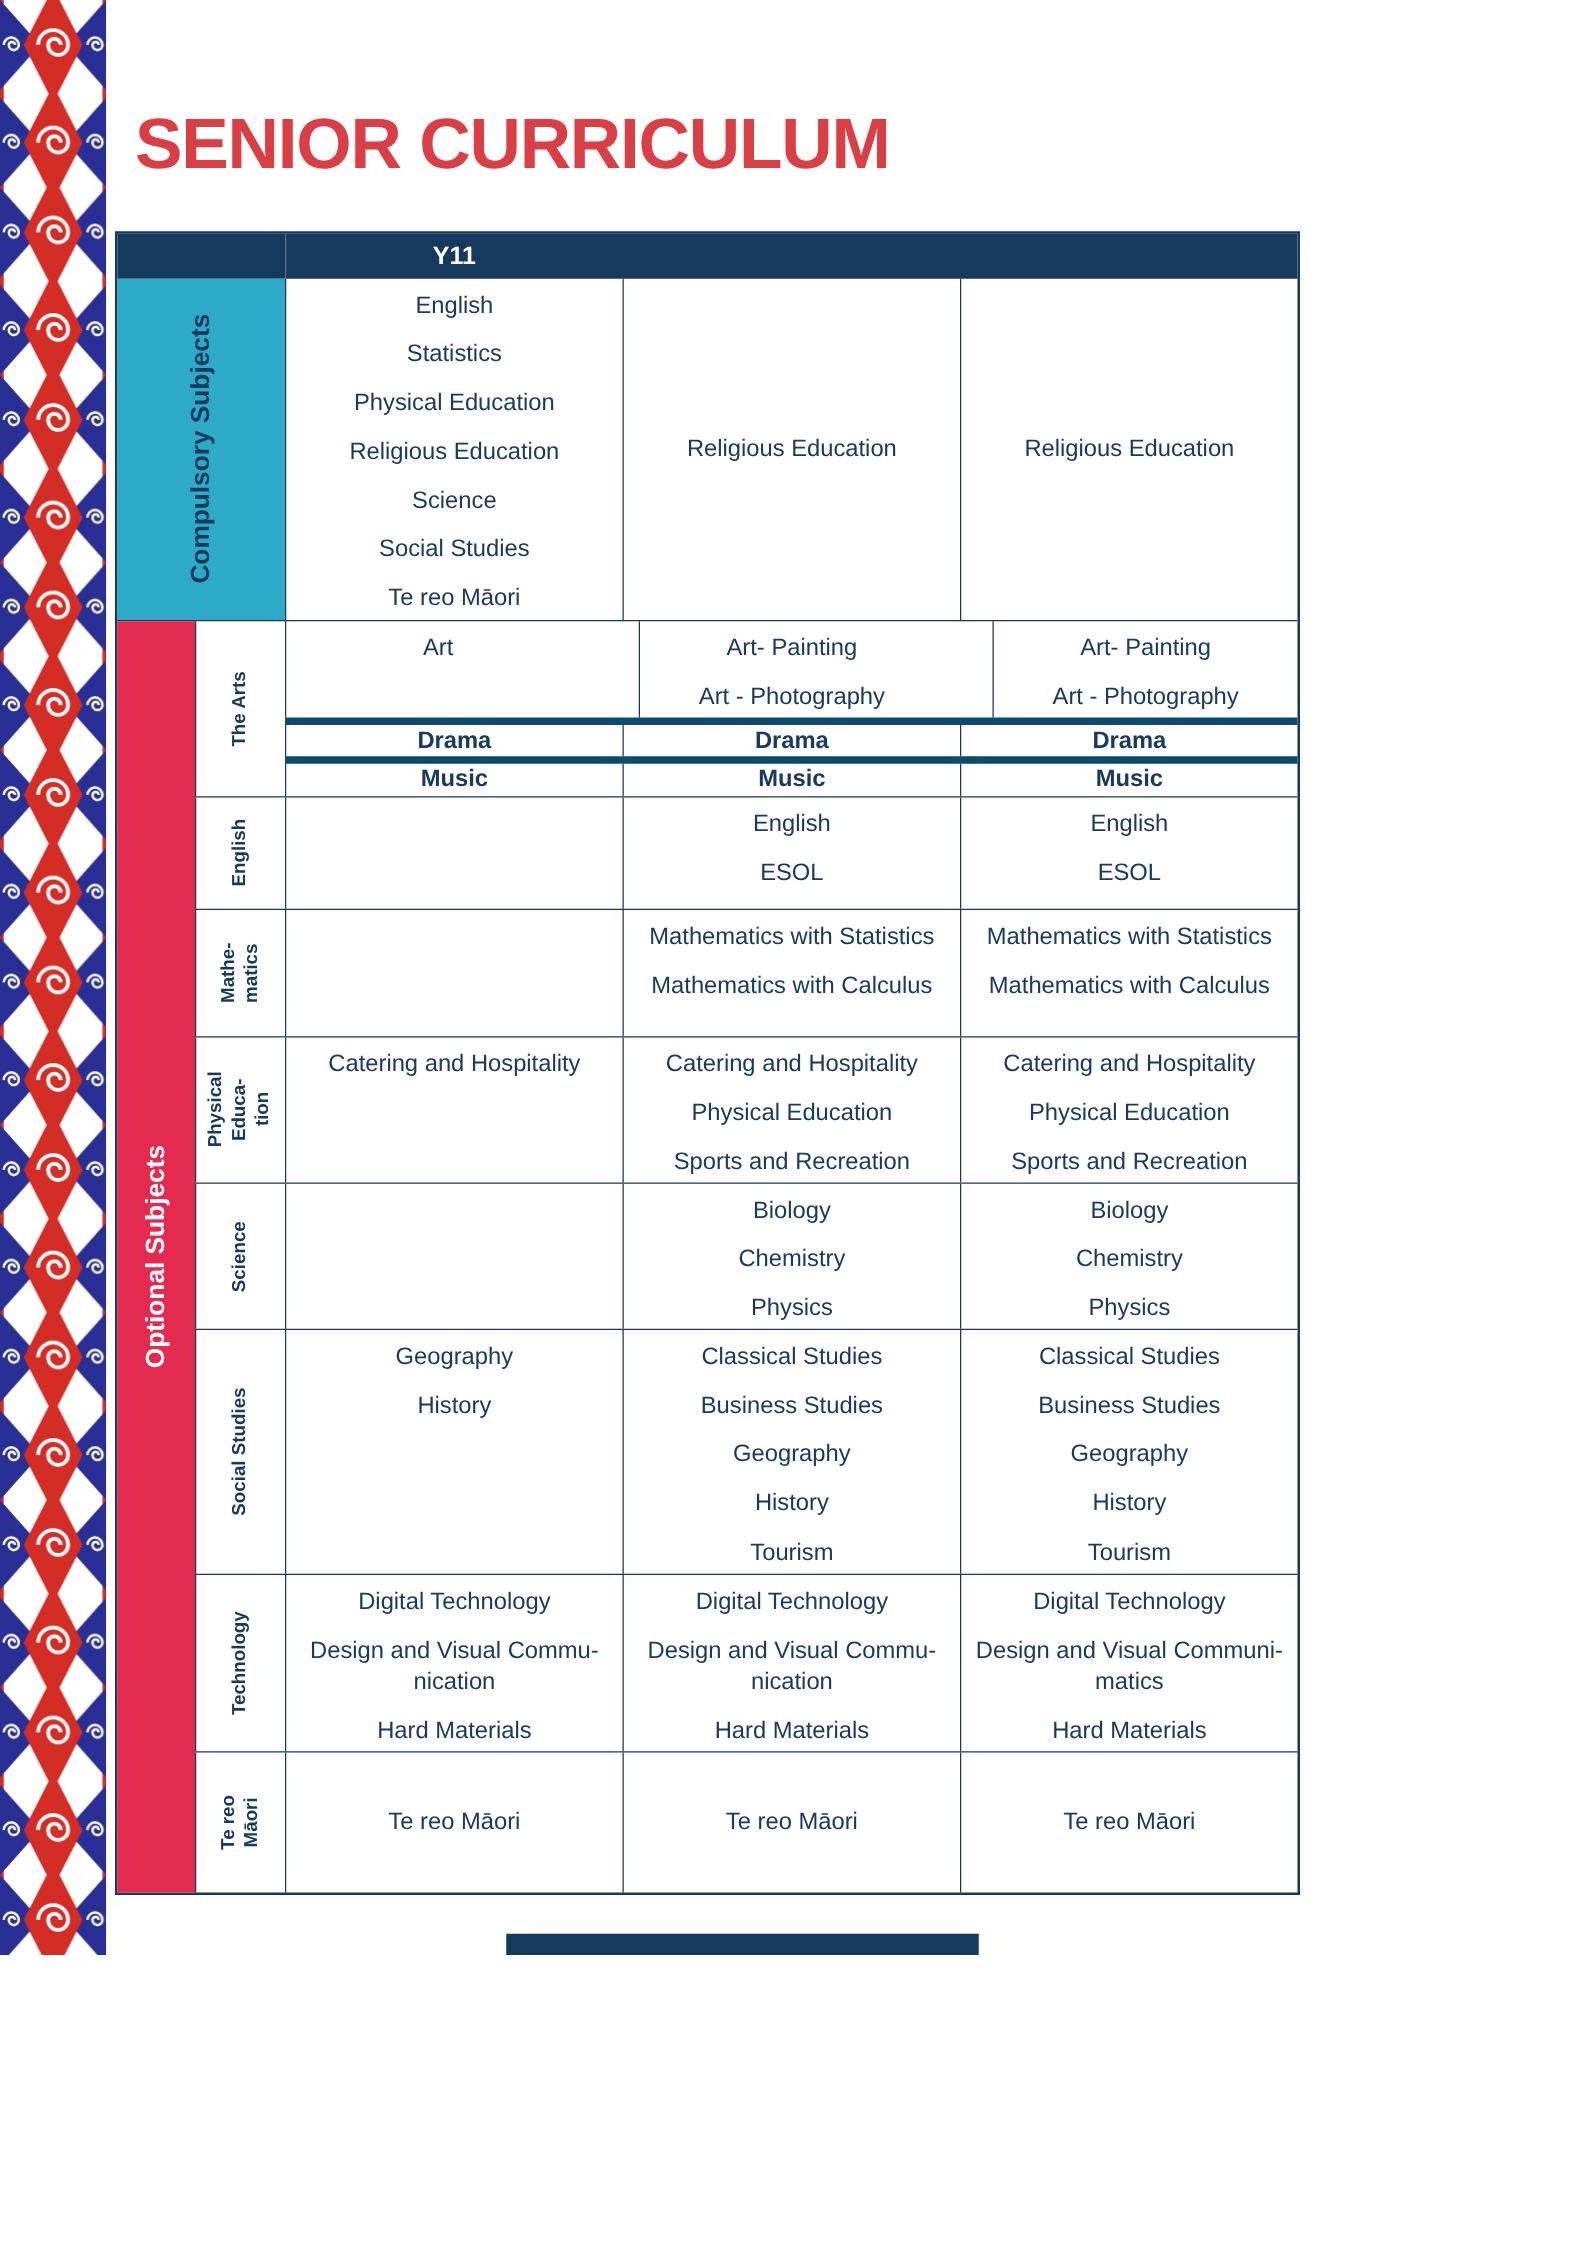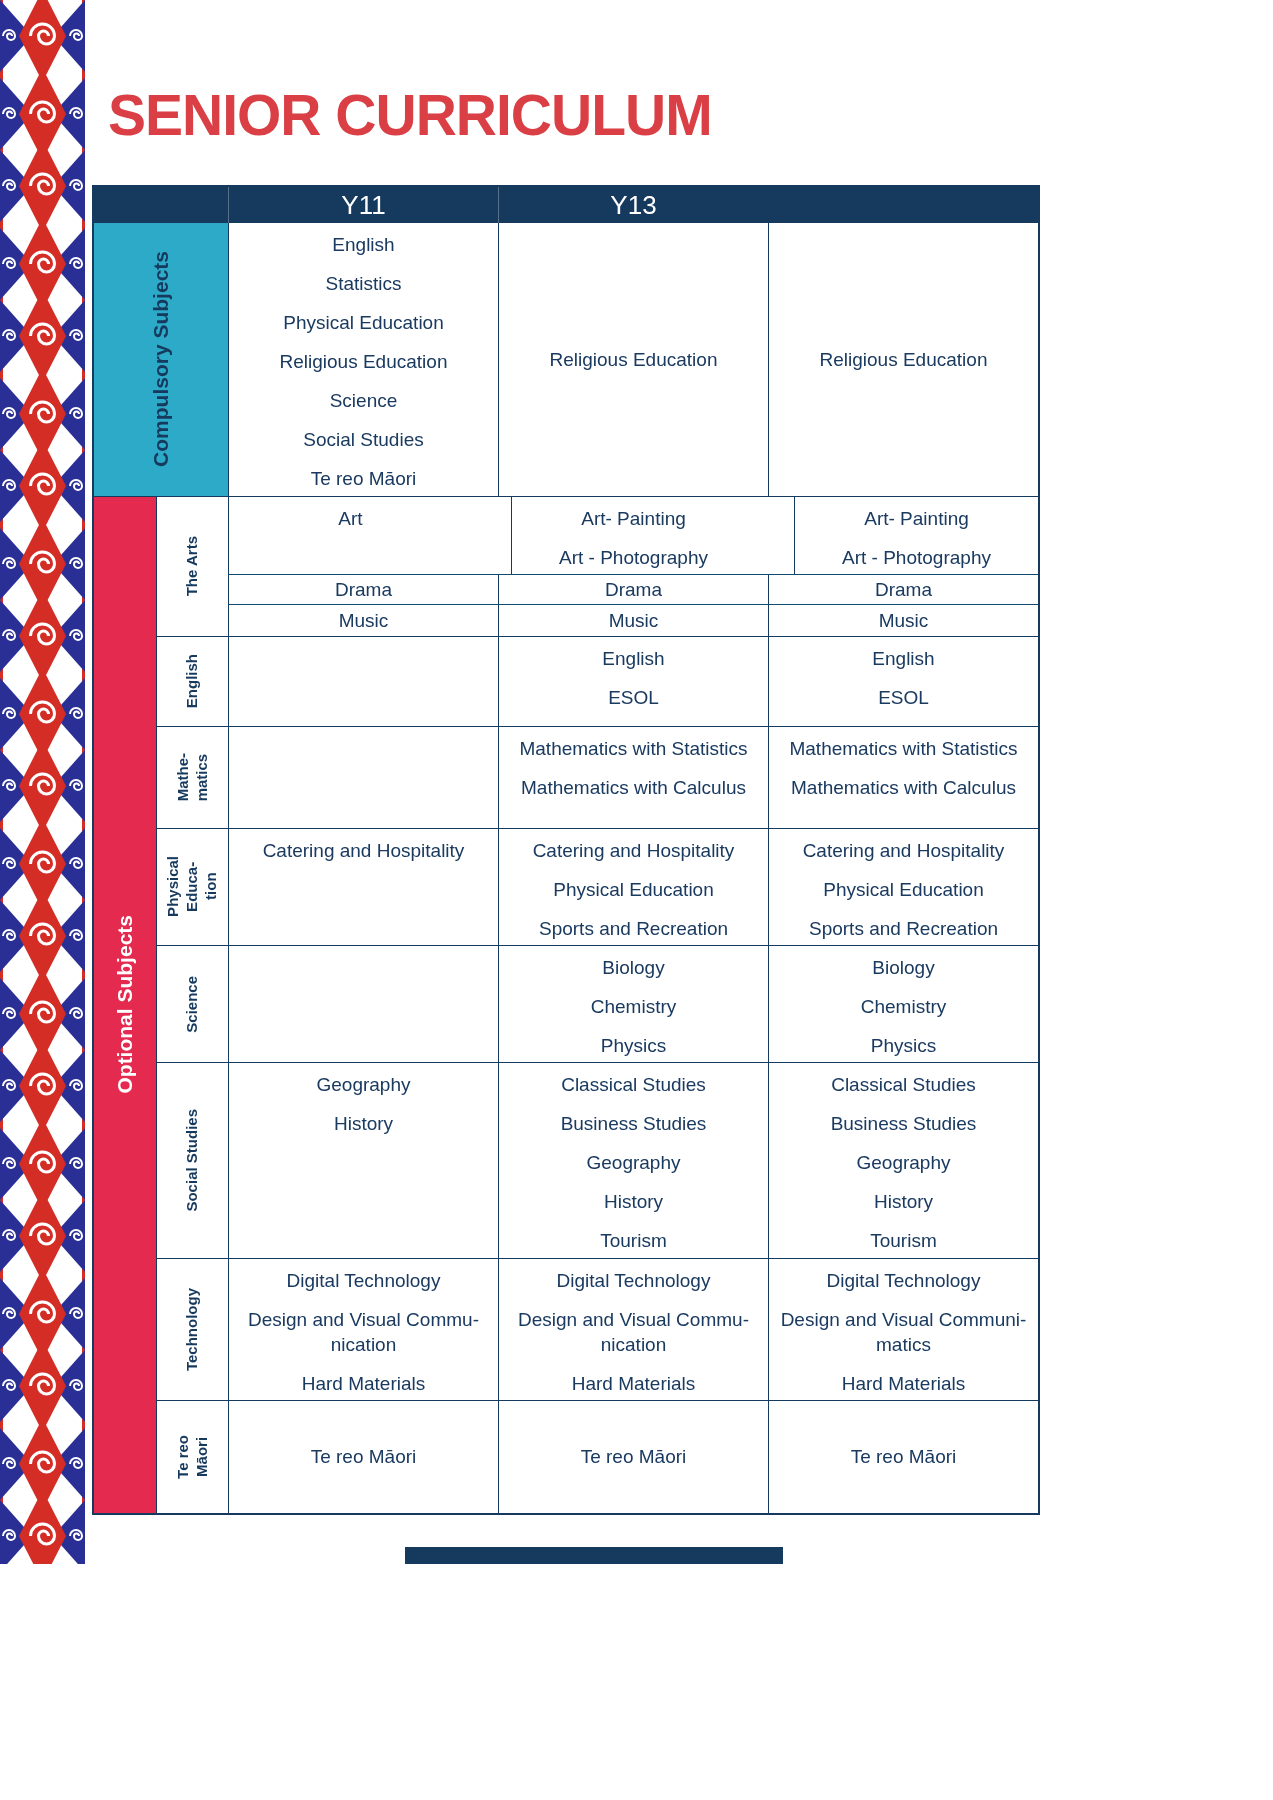--- a/index.html
+++ b/index.html
@@ -30,22 +30,22 @@
   }
 
   .row-header {
     display: grid;
     grid-template-columns: 134px 1fr 1fr 1fr;
     background: #16395e;
     height: 36px;
   }
   .year-h {
     color: #ffffff;
-    font-weight: 400;
-    font-size: 26px;
+    font-weight: 700;
+    font-size: 20px;
     display: flex; align-items: center; justify-content: center;
     border-left: 1px solid rgba(255,255,255,0.28);
   }
 
   .row-comp {
     display: grid;
     grid-template-columns: 134px 1fr 1fr 1fr;
     min-height: 265px;
   }
   .band-teal {
@@ -100,21 +100,21 @@
   .group-arts {
     display: grid;
     grid-template-columns: 72px 1fr;
   }
   .glabel {
     display: flex; align-items: center; justify-content: center;
     border-left: 1px solid #16395e;
   }
   .arts-rows { min-width: 0; }
   .arts-row { display: grid; grid-template-columns: 1fr 1fr 1fr; }
-  .arts-row + .arts-row { border-top: 1px solid #0c4a6e; }
+  .arts-row + .arts-row { border-top: 6px solid #0c4a6e; font-weight: bold; }
 
   .h-arts-a { min-height: 76px; gap: 39px; }
   .h-arts-b { min-height: 30px; }
   .h-arts-c { min-height: 32px; }
   .g-english { min-height: 90px; }
   .g-math { min-height: 102px; }
   .g-pe { min-height: 114px; }
   .g-sci { min-height: 112px; }
   .g-soc { min-height: 192px; }
   .g-tech { min-height: 130px; }
@@ -161,21 +161,20 @@
 
   <div class="content">
 
     <h1 class="title">SENIOR CURRICULUM</h1>
 
     <div class="table">
 
       <div class="row-header">
         <div class="corner"></div>
         <div class="year-h">Y11</div>
-        <div class="year-h">Y13</div>
       </div>
 
       <div class="row-comp">
         <div class="band-teal">
           <span class="vert main">Compulsory Subjects</span>
         </div>
         <div class="cell">
             <div class="cell-item">English</div>
             <div class="cell-item">Statistics</div>
             <div class="cell-item">Physical Education</div>

